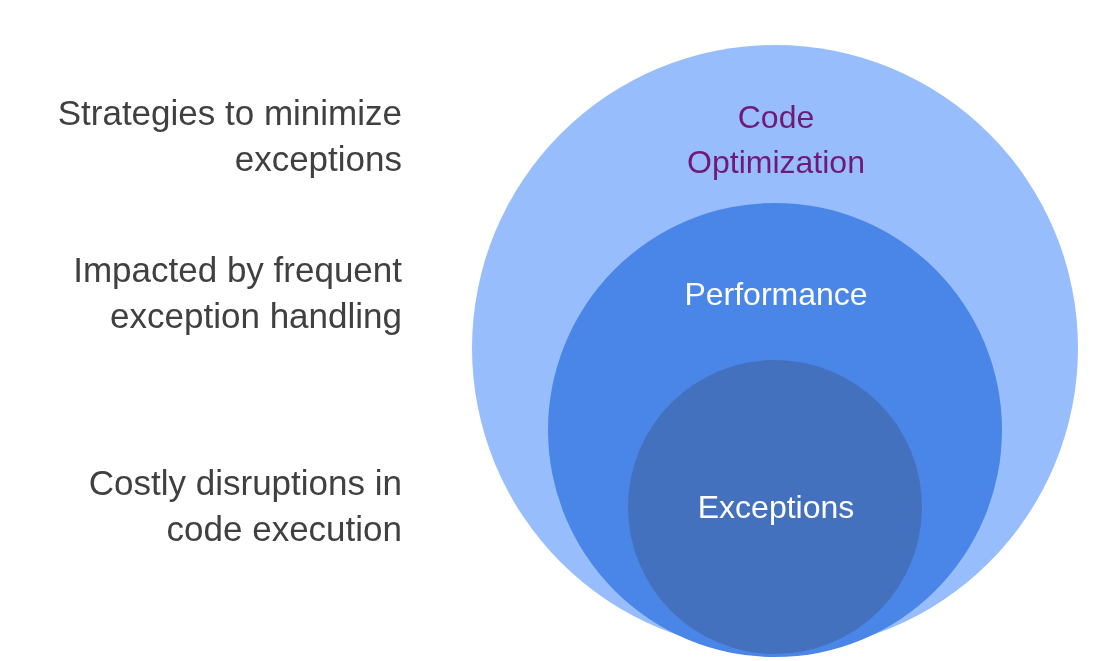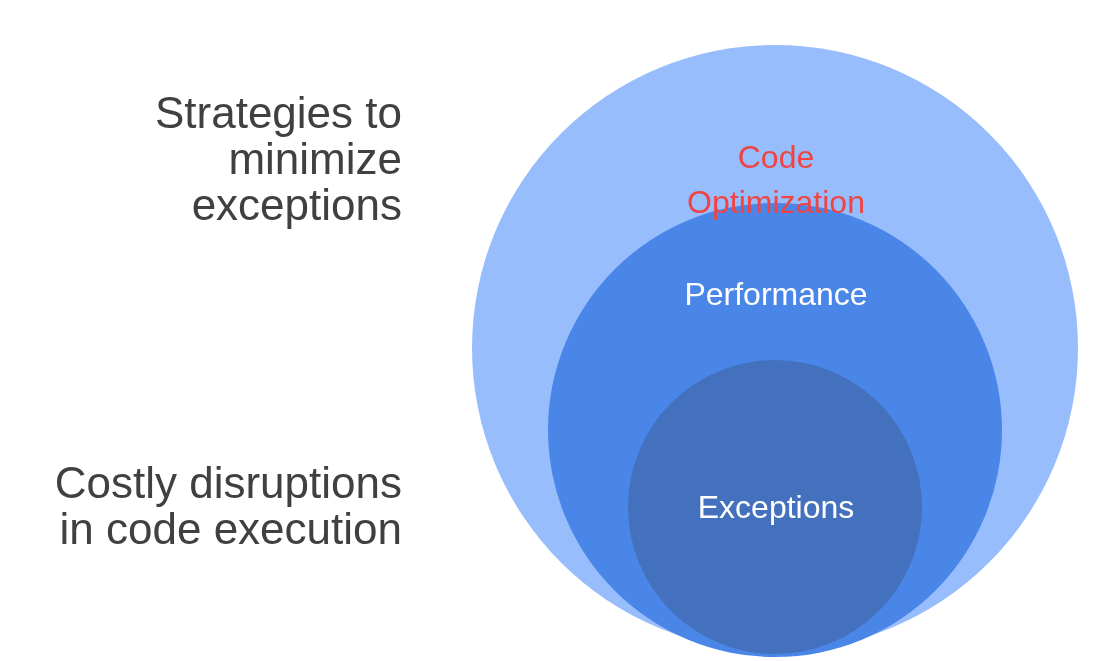--- a/index.html
+++ b/index.html
@@ -34,37 +34,38 @@
   }
   .label-outer  { top: 95px;  }
   .label-middle { top: 272px; }
   .label-inner  { top: 485px; }
   .annotation {
     position: absolute;
     left: 50px;
     width: 352px;
     text-align: right;
     color: #404040;
-    font-size: 44px;
+    font-size: 35px;
     line-height: 46px;
     z-index: 5;
   }
   .annotation-1 { top: 90px;  }
   .annotation-2 { top: 247px; }
   .annotation-3 { top: 460px; }
 </style>
 </head>
 <body>
 
 <div class="canvas">
 
   <div class="circle circle-outer" style="background-color: rgb(151, 189, 252);"></div>
   <div class="circle circle-middle" style="background-color: rgb(74, 134, 232);"></div>
   <div class="circle circle-inner" style="background-color: rgb(68, 113, 189);"></div>
 
-  <div class="circle-label label-outer" style="color: #ef4444; margin-top: 40px;">Code Optimization</div>
+  <div class="circle-label label-outer" style="color: #701a75;">Code Optimization</div>
   <div class="circle-label label-inner" style="color: rgb(255, 255, 255);">Exceptions</div>
   <div class="circle-label label-middle" style="color: rgb(255, 255, 255);">Performance</div>
 
   <div class="annotation annotation-1" style="color: rgb(64, 64, 64);">Strategies to minimize exceptions</div>
+  <div class="annotation annotation-2" style="color: rgb(64, 64, 64);">Impacted by frequent exception handling</div>
   <div class="annotation annotation-3" style="color: rgb(64, 64, 64);">Costly disruptions in code execution</div>
 
 </div>
 
 </body></html>

